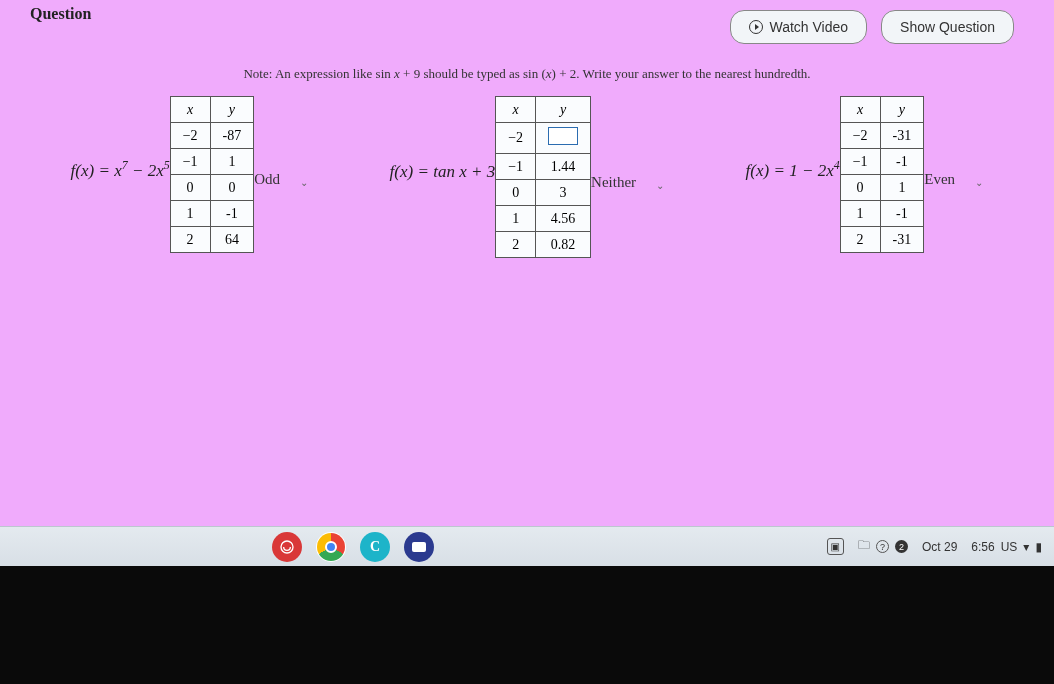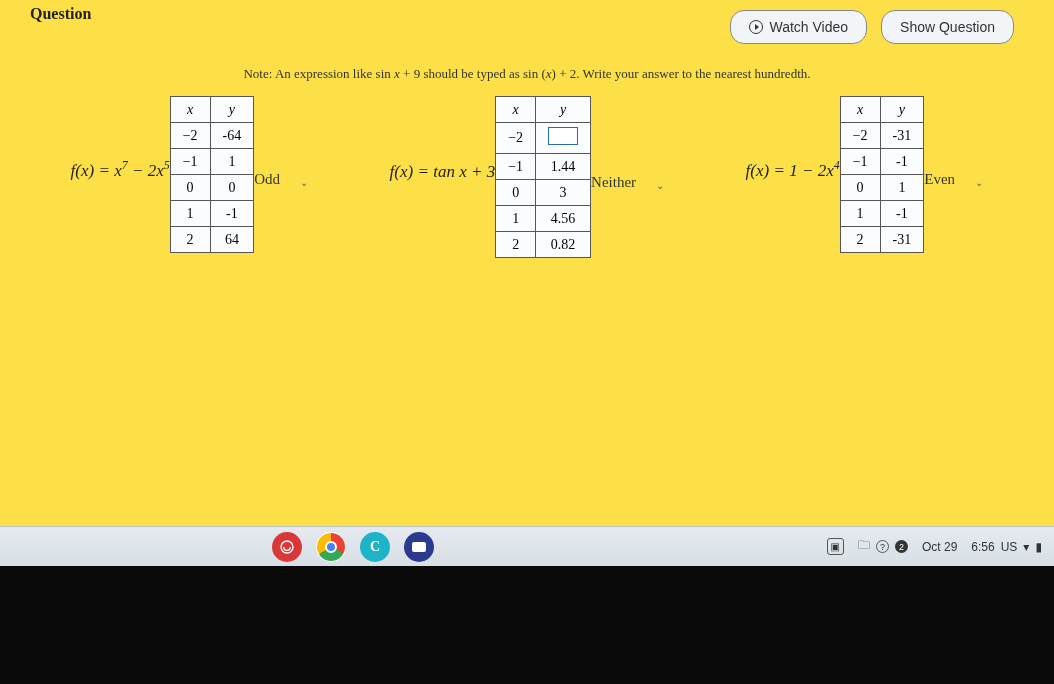--- a/index.html
+++ b/index.html
@@ -4,21 +4,21 @@
   <style>
     * { margin: 0; padding: 0; box-sizing: border-box; }
     body {
       font-family: 'Times New Roman', serif;
       background: #e8eef3;
       width: 1054px;
       height: 684px;
       overflow: hidden;
     }
     .content-area {
-      background: #fde047;
+      background: #f0abfc;
       padding: 10px 30px 20px 30px;
       height: 540px;
     }
     .top-row {
       display: flex;
       justify-content: space-between;
       align-items: flex-start;
     }
     .question-label {
       font-weight: bold;
@@ -201,21 +201,21 @@
     <div class="col">
       <div class="func-label"><i>f</i>(<i>x</i>) = <i>x</i><span class="sup">7</span> − 2<i>x</i><span class="sup">5</span></div>
       <table>
         <tbody>
             <tr>
               <th>x</th>
               <th>y</th>
             </tr>
         <tr>
               <td>−2</td>
-              <td>-64</td>
+              <td>-87</td>
             </tr>
         <tr>
               <td>−1</td>
               <td>1</td>
             </tr>
         <tr>
               <td>0</td>
               <td>0</td>
             </tr>
         <tr>

